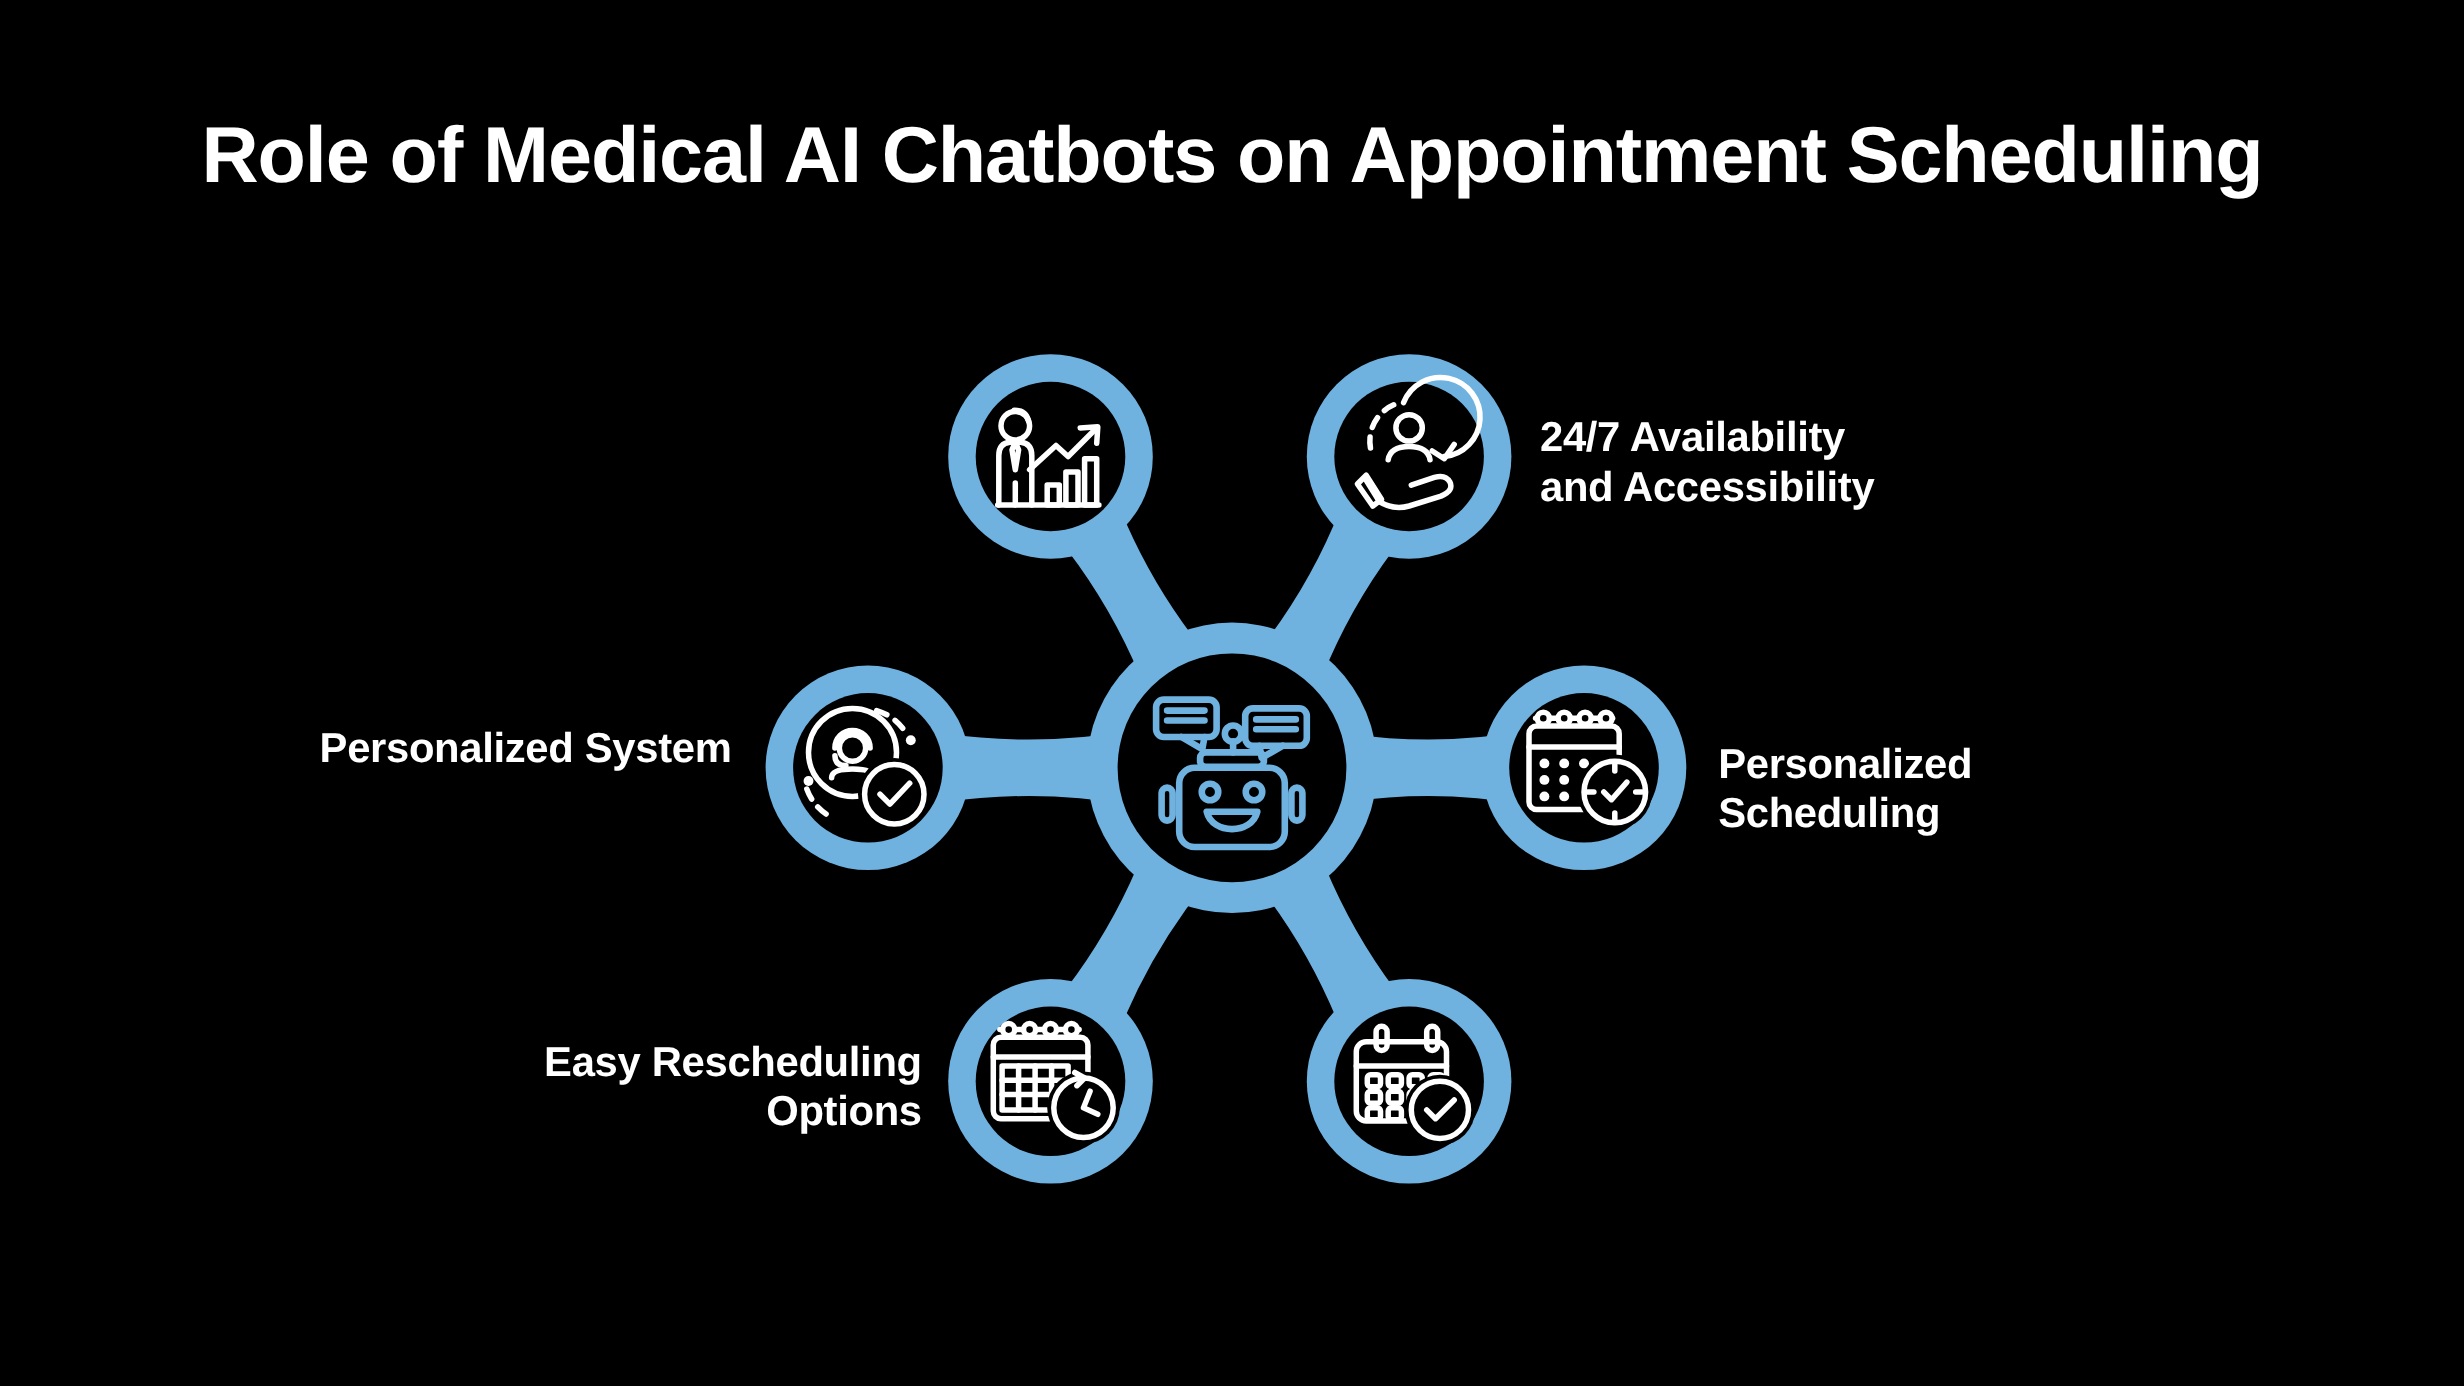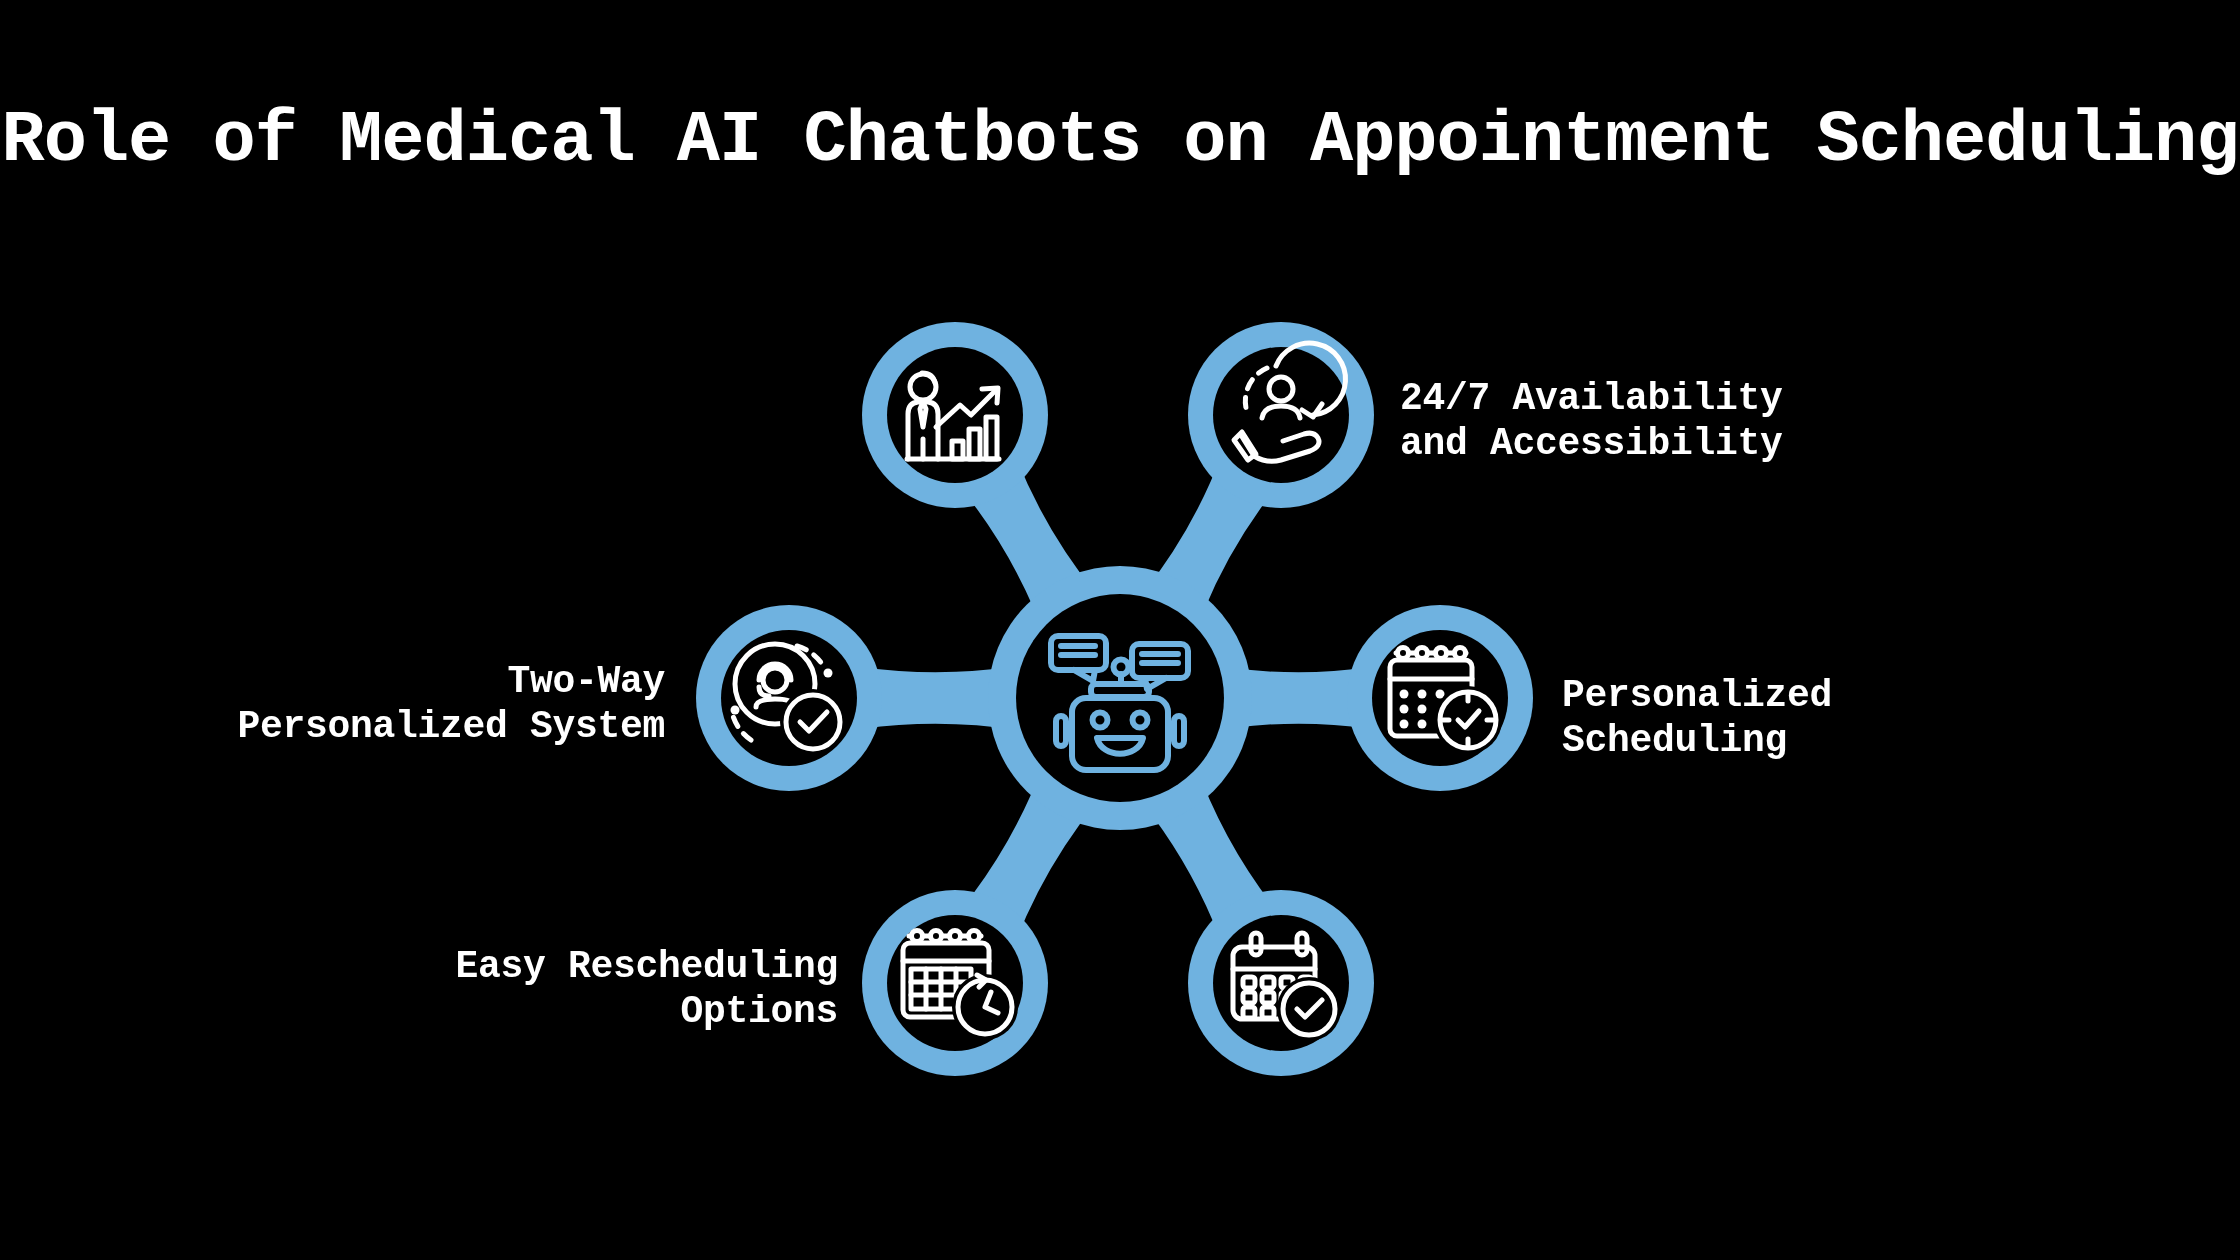--- a/index.html
+++ b/index.html
@@ -1,17 +1,17 @@
 <!DOCTYPE html>
 <html style="--accent: #6FB2E0; --bg: #000000; --text: #FFFFFF;"><head>
 <meta charset="utf-8">
 <style>
   html,body{margin:0;padding:0;background:#000;}
   .canvas{position:relative;width:2240px;height:1260px;overflow:hidden;
-          background:var(--bg,#000);font-family:Liberation Mono, monospace;}
+          background:var(--bg,#000);font-family:Liberation Sans, sans-serif;}
   .title{position:absolute;top:102px;left:0;width:100%;margin:0;text-align:center;
          color:var(--text,#fff);font-size:72px;font-weight:bold;letter-spacing:-1px;line-height:1.1;}
   .diagram{position:absolute;left:0;top:0;width:2240px;height:1260px;}
   .label{position:absolute;color:var(--text,#fff);font-size:38px;font-weight:bold;
          line-height:45px;letter-spacing:-0.3px;white-space:nowrap;}
   .align-right{text-align:right;}
   .accent-fill{fill:var(--accent,#6FB2E0);}
   .blk{fill:#000;}
   .ico{stroke:#fff;fill:none;stroke-width:5;stroke-linecap:round;stroke-linejoin:round;}
   .ico-fill{fill:#fff;stroke:none;}
@@ -168,21 +168,20 @@
       <circle class="ico" cx="28" cy="26" r="26"></circle>
       <path class="ico" d="M 16 26 L 24 34 L 41 17"></path>
     </g>
   </svg>
 
   <div class="label" style="left:1400px;top:376px">
     <div>24/7 Availability</div>
     <div>and Accessibility</div>
   </div>
   <div class="label align-right" style="right:1575px;top:659px">
-    <div>Two-Way</div>
     <div>Personalized System</div>
   </div>
   <div class="label" style="left:1562px;top:673px">
     <div>Personalized</div>
     <div>Scheduling</div>
   </div>
   <div class="label align-right" style="right:1402px;top:944px">
     <div>Easy Rescheduling</div>
     <div>Options</div>
   </div>

